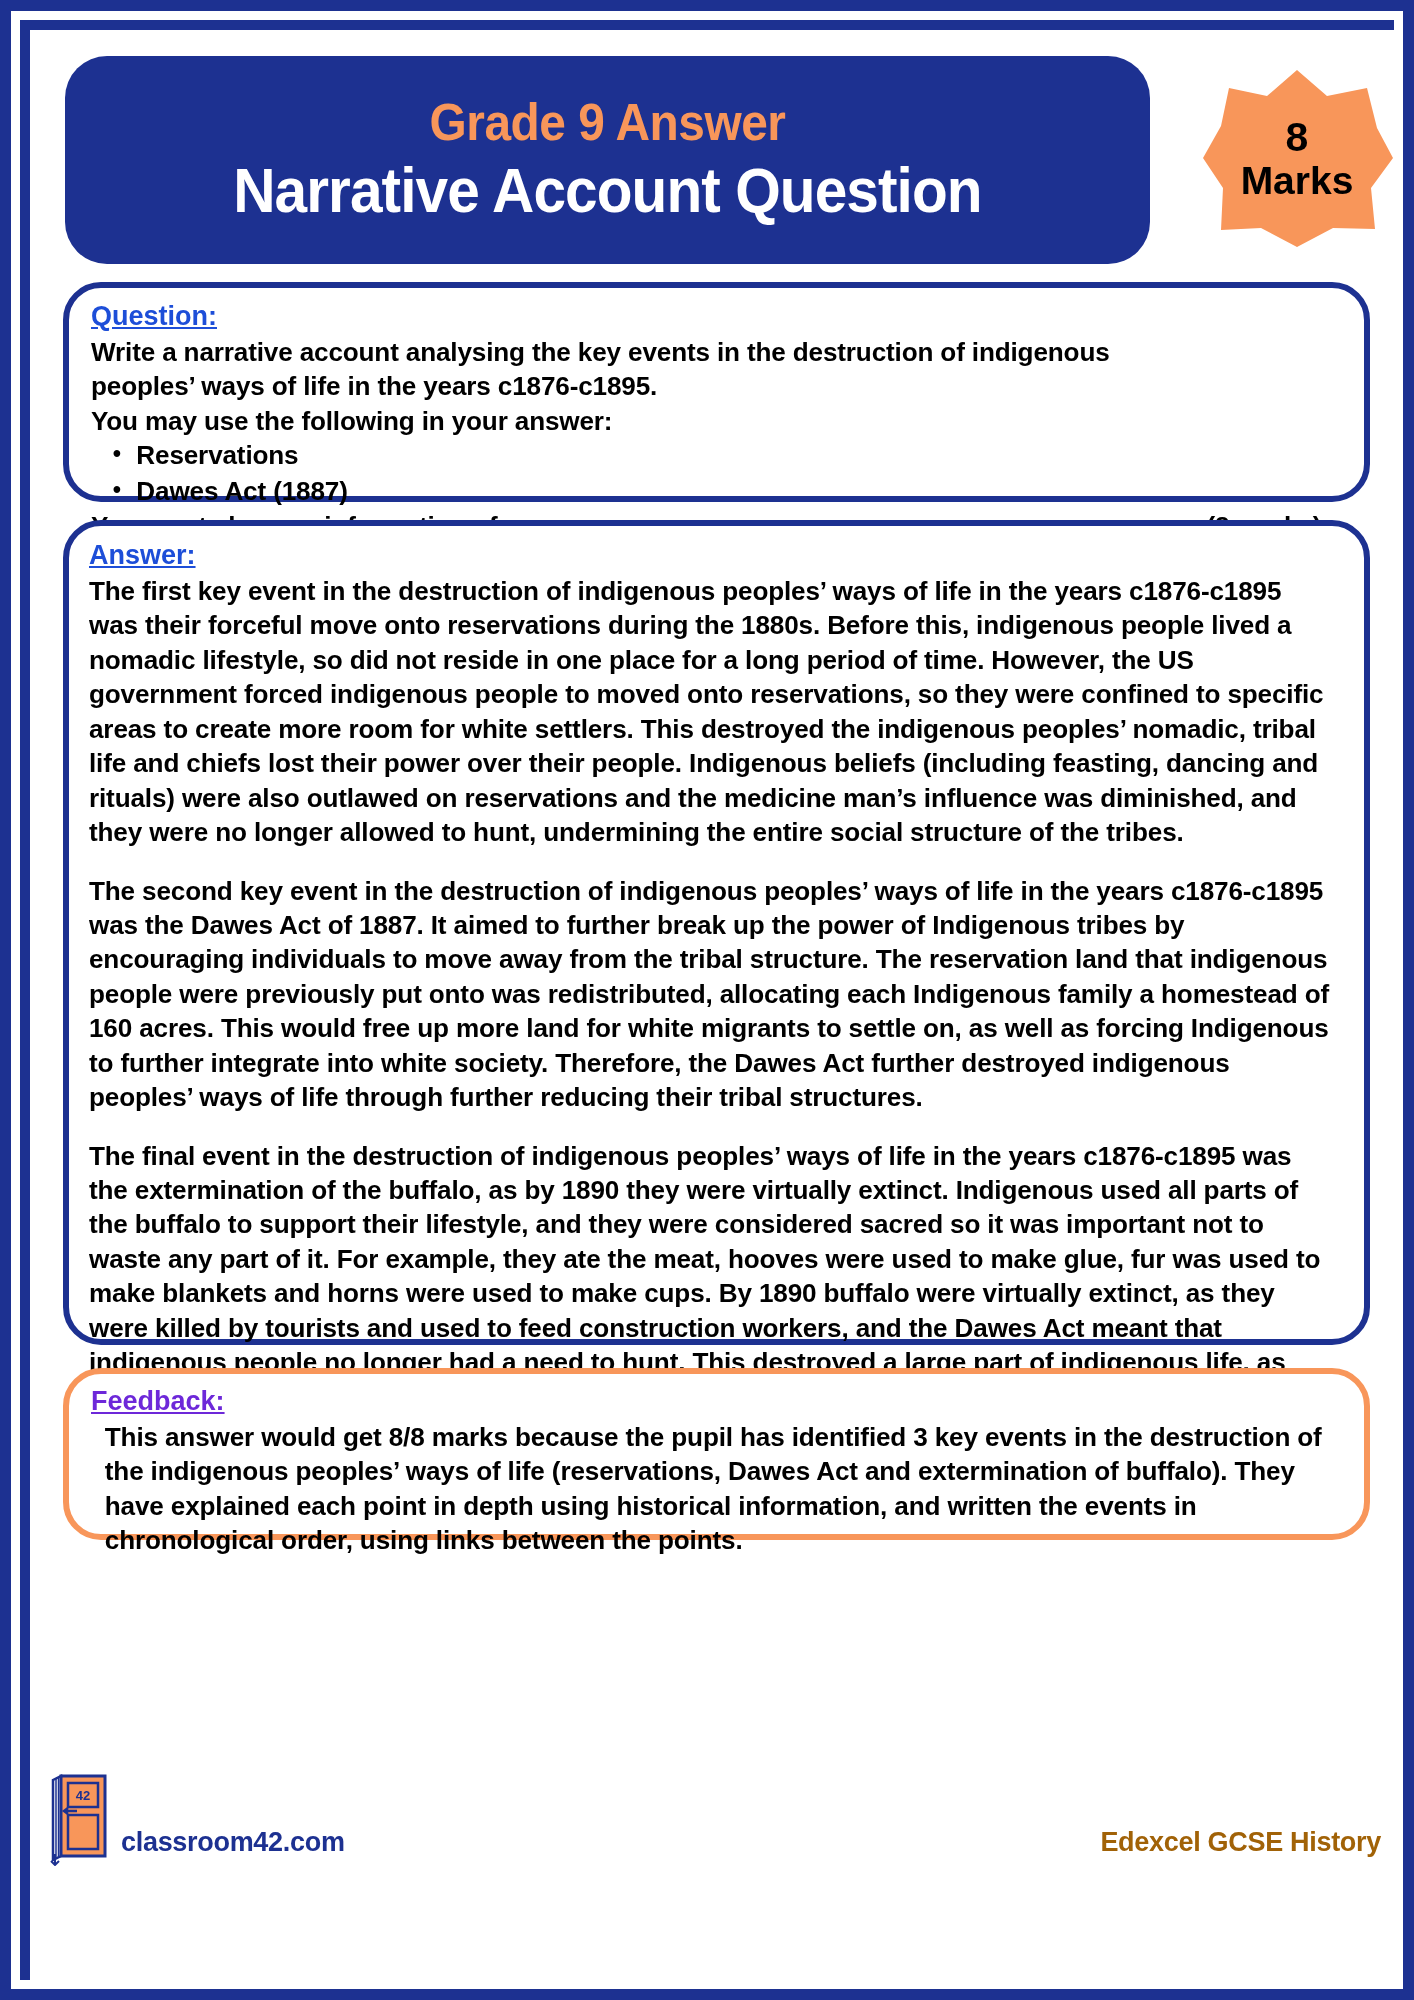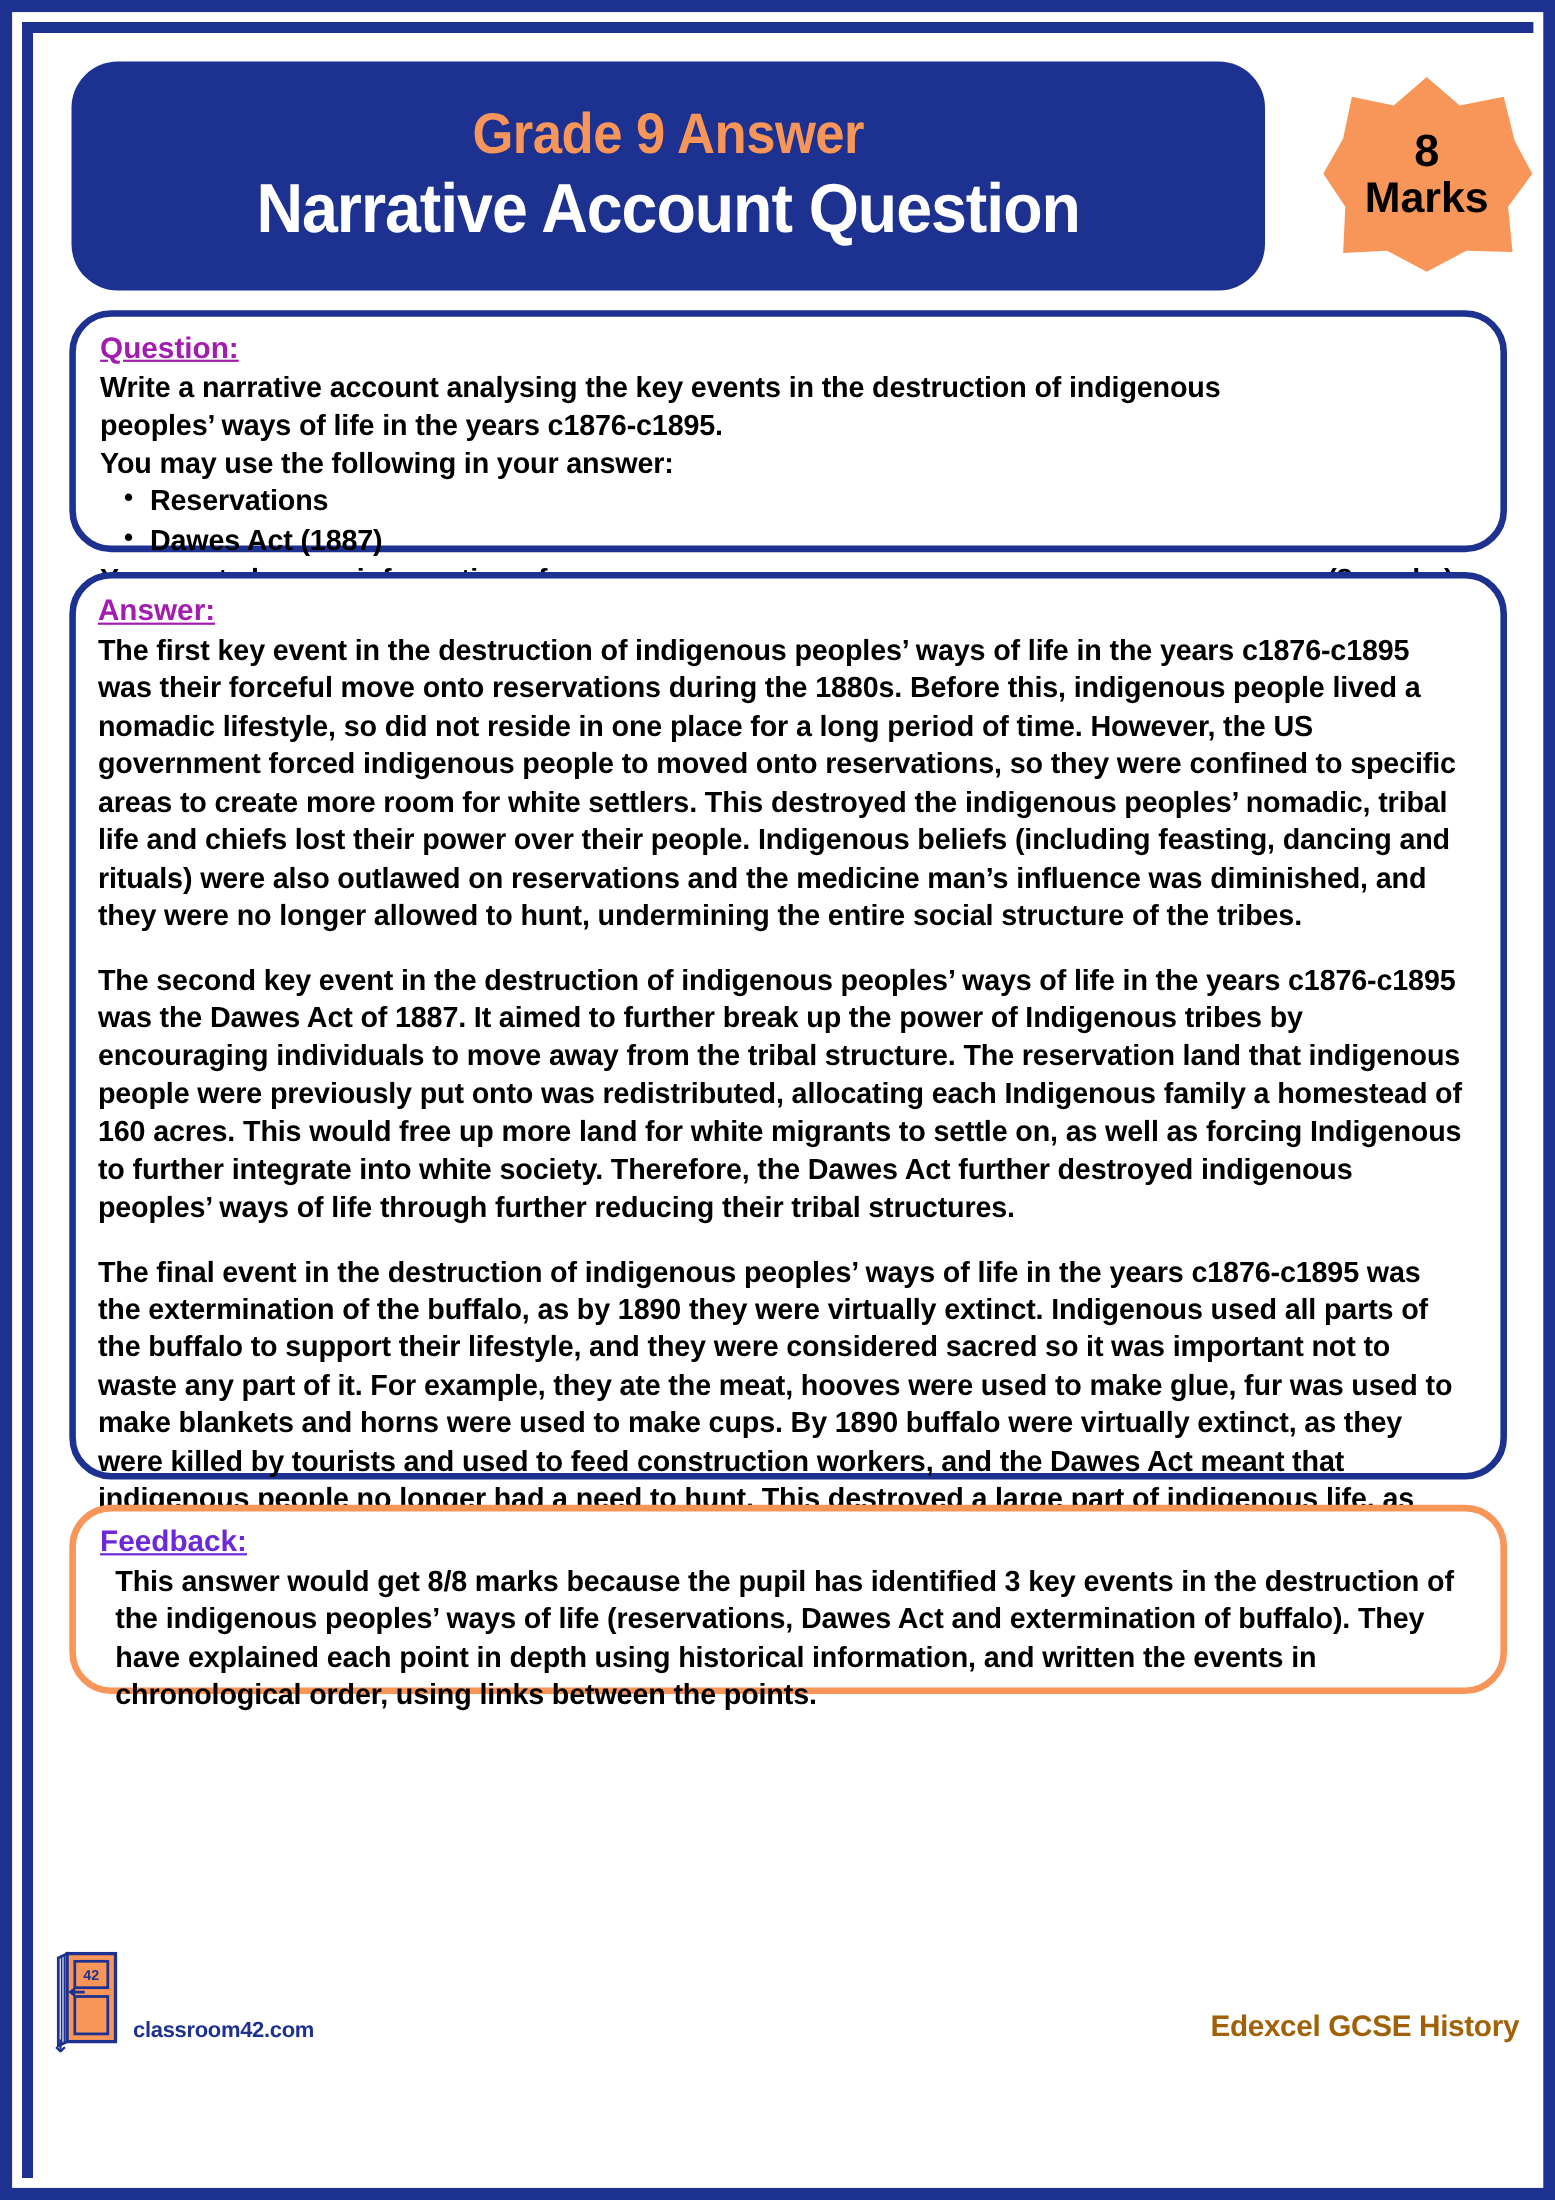--- a/index.html
+++ b/index.html
@@ -123,21 +123,21 @@
   .box-blue { border: 6px solid #1d3191; }
   .box-orange { border: 6px solid #f8965a; }
 
   .section-head {
     font-size: 27px;
     font-weight: bold;
     text-decoration: underline;
     letter-spacing: 0px;
     margin: 0 0 3px 0;
   }
-  .head-blue { color: #a21caf; }
+  .head-blue { color: #1d4ed8; }
   .head-orange { color: #6d28d9; }
 
   .body-text {
     color: #000000;
     font-size: 26.5px;
     font-weight: bold;
     line-height: 1.30;
     letter-spacing: -0.15px;
     transform: scaleX(0.985);
     transform-origin: left top;
@@ -204,21 +204,21 @@
     left: 23px;
     top: 1764px;
     width: 1330px;
     height: 70px;
   }
   .footer-left {
     position: absolute;
     left: 48px;
     bottom: 6px;
     color: #1d3191;
-    font-size: 20px;
+    font-size: 27px;
     font-weight: bold;
     letter-spacing: -0.3px;
     padding-left: 20px;
   }
   .footer-right {
     position: absolute;
     right: 2px;
     bottom: 6px;
     color: #a16207;
     font-size: 27px;

